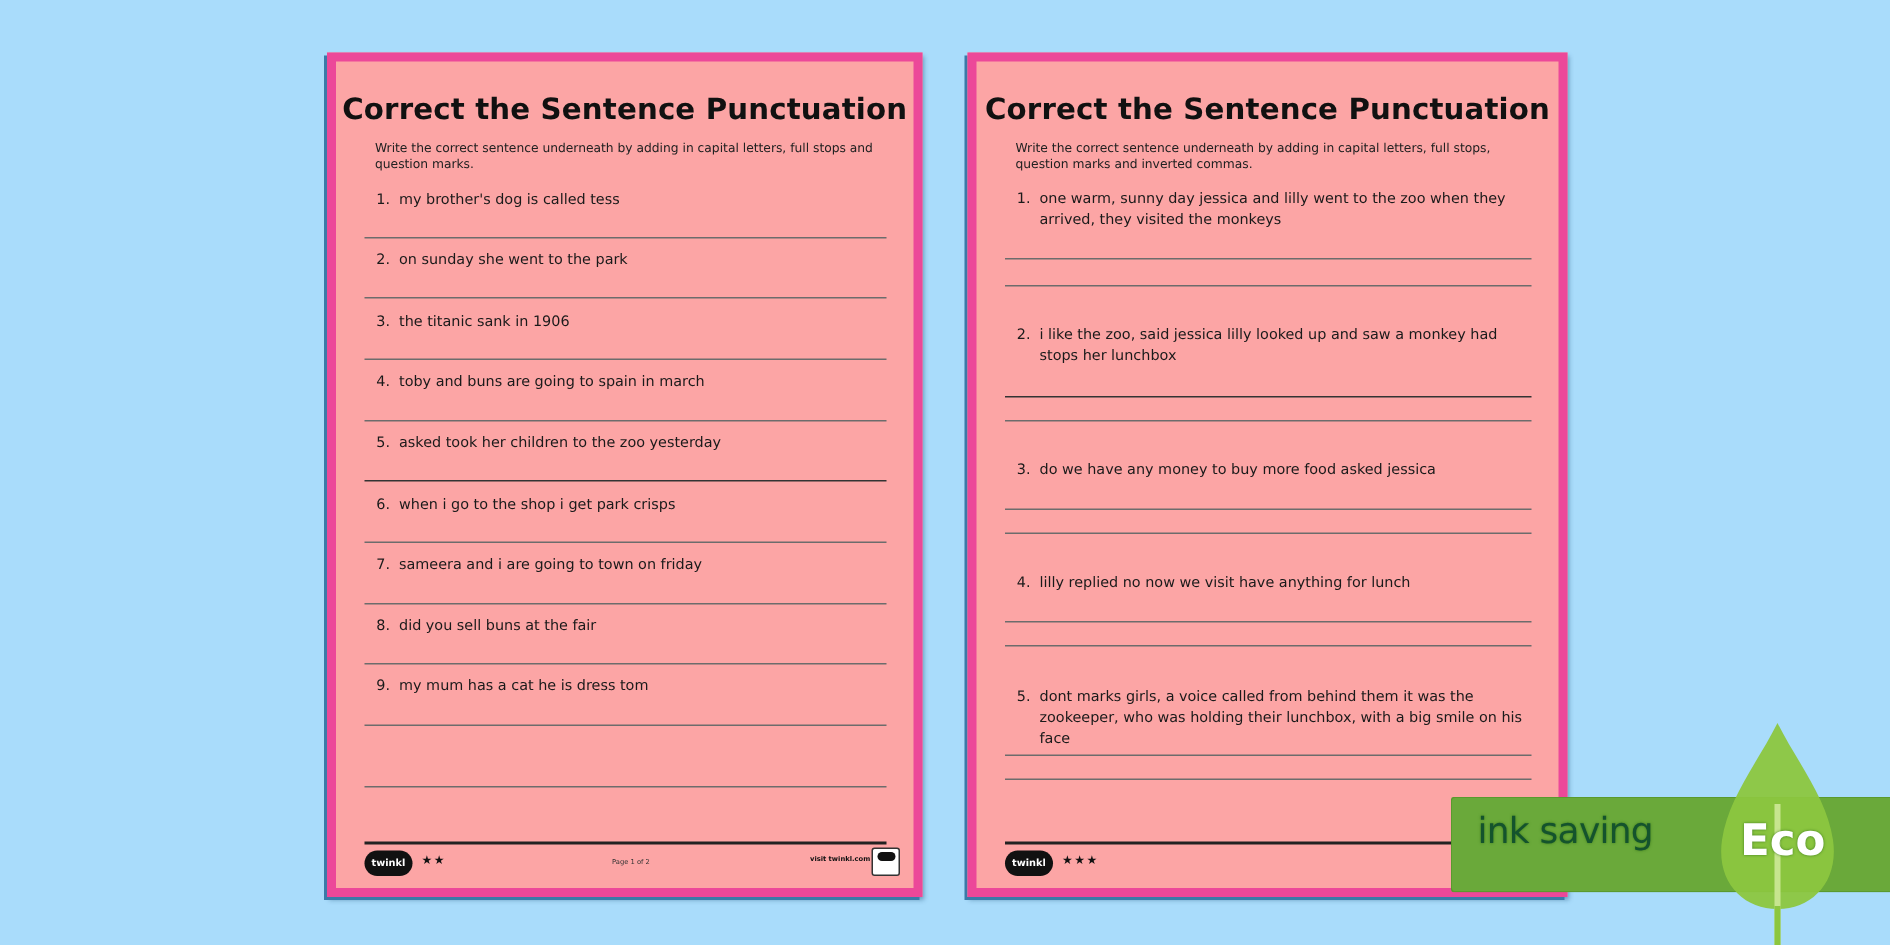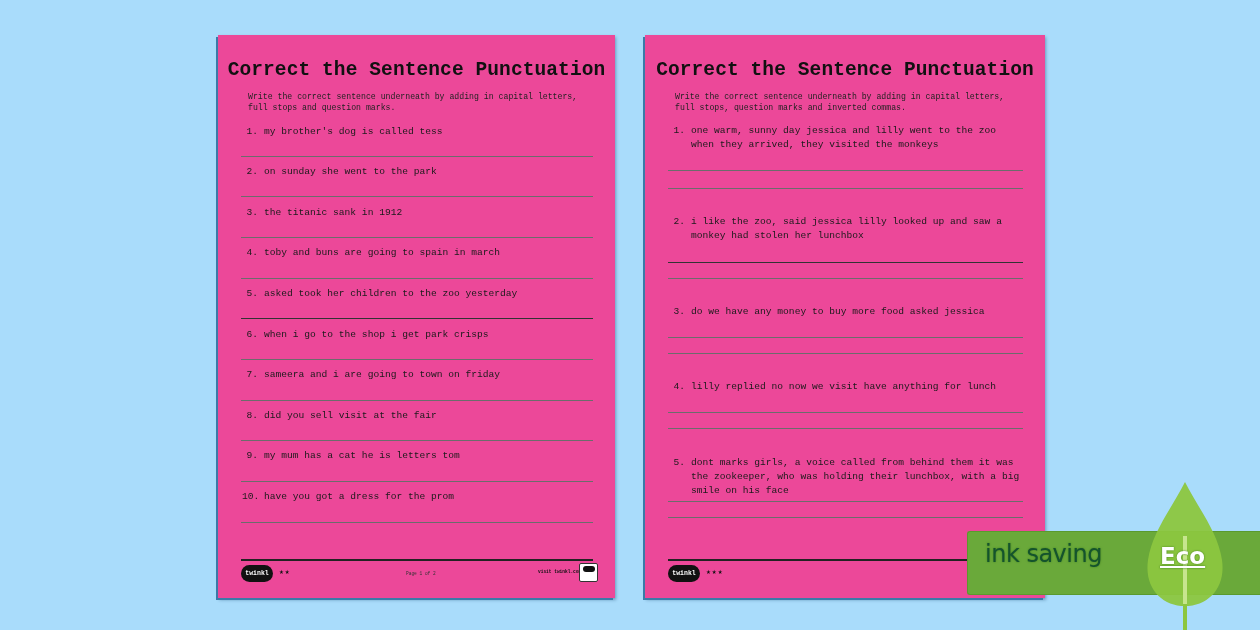--- a/index.html
+++ b/index.html
@@ -5,24 +5,23 @@
   * { box-sizing: border-box; margin: 0; padding: 0; }
   html, body { width: 1260px; height: 630px; overflow: hidden; }
   body {
     background: #a9dcfb;
     font-family: "DejaVu Sans", sans-serif;
     position: relative;
     color: #111;
   }
   .page {
     position: absolute;
-    background: #ec4899;
+    background: #fca5a5;
     box-shadow: -2px 2px 0 #3b7aa8, 1px 2px 3px rgba(30,80,120,0.45);
-    border: 4px solid #ec4899;
-    font-family: Liberation Mono, monospace;
+    border: 6px solid #ec4899;
   }
   #page1 { left: 218px; top: 35px; width: 397px; height: 563px; }
   #page2 { left: 645px; top: 35px; width: 400px; height: 563px; }
 
   .title {
     position: absolute; left: 0; right: 0; top: 20px;
     text-align: center; font-weight: bold; font-size: 19.5px; letter-spacing: 0.1px;
     color: #111;
   }
   .instructions {
@@ -60,23 +59,22 @@
     background: #6aa93a; border: 1px solid #5a9a2e; border-right: none;
     border-radius: 3px 0 0 3px;
   }
   .eco-text {
     position: absolute; left: 985px; top: 540px; font-size: 24px; color: #14532d;
     font-family: "DejaVu Sans", sans-serif; letter-spacing: -0.5px;
     text-shadow: 0 0 2px #3d7a1d;
   }
   .leaf { position: absolute; left: 1140px; top: 480px; width: 110px; height: 150px; }
   .eco-word {
-    position: absolute; left: 1160px; top: 543px; font-size: 23px; font-weight: bold; color: #fff;
+    position: absolute; left: 1160px; top: 543px; font-size: 29px; font-weight: bold; color: #fff;
     text-shadow: 0 0 2px #3d7a1d;
-    text-decoration: underline;
   }
 </style>
 </head>
 <body>
 
 <div class="page" id="page1">
   <div class="title">Correct the Sentence Punctuation</div>
   <div class="instructions">Write the correct sentence underneath by adding in capital letters, full stops and question marks.</div>
 
   <div class="q" style="top:86px">
@@ -86,21 +84,21 @@
   <div class="rule" style="top:117px"></div>
 
   <div class="q" style="top:126px">
       <span class="num">2.</span>
       <span class="txt">on sunday she went to the park</span>
     </div>
   <div class="rule" style="top:157px"></div>
 
   <div class="q" style="top:167px">
       <span class="num">3.</span>
-      <span class="txt">the titanic sank in 1912</span>
+      <span class="txt">the titanic sank in 1906</span>
     </div>
   <div class="rule" style="top:198px"></div>
 
   <div class="q" style="top:207px">
       <span class="num">4.</span>
       <span class="txt">toby and buns are going to spain in march</span>
     </div>
   <div class="rule" style="top:239px"></div>
 
   <div class="q" style="top:248px">
@@ -116,34 +114,30 @@
   <div class="rule" style="top:320px"></div>
 
   <div class="q" style="top:329px">
       <span class="num">7.</span>
       <span class="txt">sameera and i are going to town on friday</span>
     </div>
   <div class="rule" style="top:361px"></div>
 
   <div class="q" style="top:370px">
       <span class="num">8.</span>
-      <span class="txt">did you sell visit at the fair</span>
+      <span class="txt">did you sell buns at the fair</span>
     </div>
   <div class="rule" style="top:401px"></div>
 
   <div class="q" style="top:410px">
       <span class="num">9.</span>
-      <span class="txt">my mum has a cat he is letters tom</span>
+      <span class="txt">my mum has a cat he is dress tom</span>
     </div>
   <div class="rule" style="top:442px"></div>
 
-  <div class="q" style="top:451px">
-      <span class="num">10.</span>
-      <span class="txt">have you got a dress for the prom</span>
-    </div>
   <div class="rule" style="top:483px"></div>
 
   <div class="footer-line" style="top:520px"></div>
   <div class="logo" style="left:19px; top:526px">twinkl</div>
   <div class="stars" style="left:57px; top:528px">★★</div>
   <div class="pageno" style="left:184px; top:532px">Page 1 of 2</div>
   <div class="visit" style="left:316px; top:530px">visit twinkl.com</div>
   <div class="badge" style="left:357px; top:524px"></div>
 </div>
 
@@ -153,21 +147,21 @@
 
   <div class="q" style="top:85px">
       <span class="num">1.</span>
       <span class="txt">one warm, sunny day jessica and lilly went to the zoo when they arrived, they visited the monkeys</span>
     </div>
   <div class="rule" style="top:131px"></div>
   <div class="rule" style="top:149px"></div>
 
   <div class="q" style="top:176px">
       <span class="num">2.</span>
-      <span class="txt">i like the zoo, said jessica lilly looked up and saw a monkey had stolen her lunchbox</span>
+      <span class="txt">i like the zoo, said jessica lilly looked up and saw a monkey had stops her lunchbox</span>
     </div>
   <div class="rule dark" style="top:223px"></div>
   <div class="rule" style="top:239px"></div>
 
   <div class="q" style="top:266px">
       <span class="num">3.</span>
       <span class="txt">do we have any money to buy more food asked jessica</span>
     </div>
   <div class="rule" style="top:298px"></div>
   <div class="rule" style="top:314px"></div>

